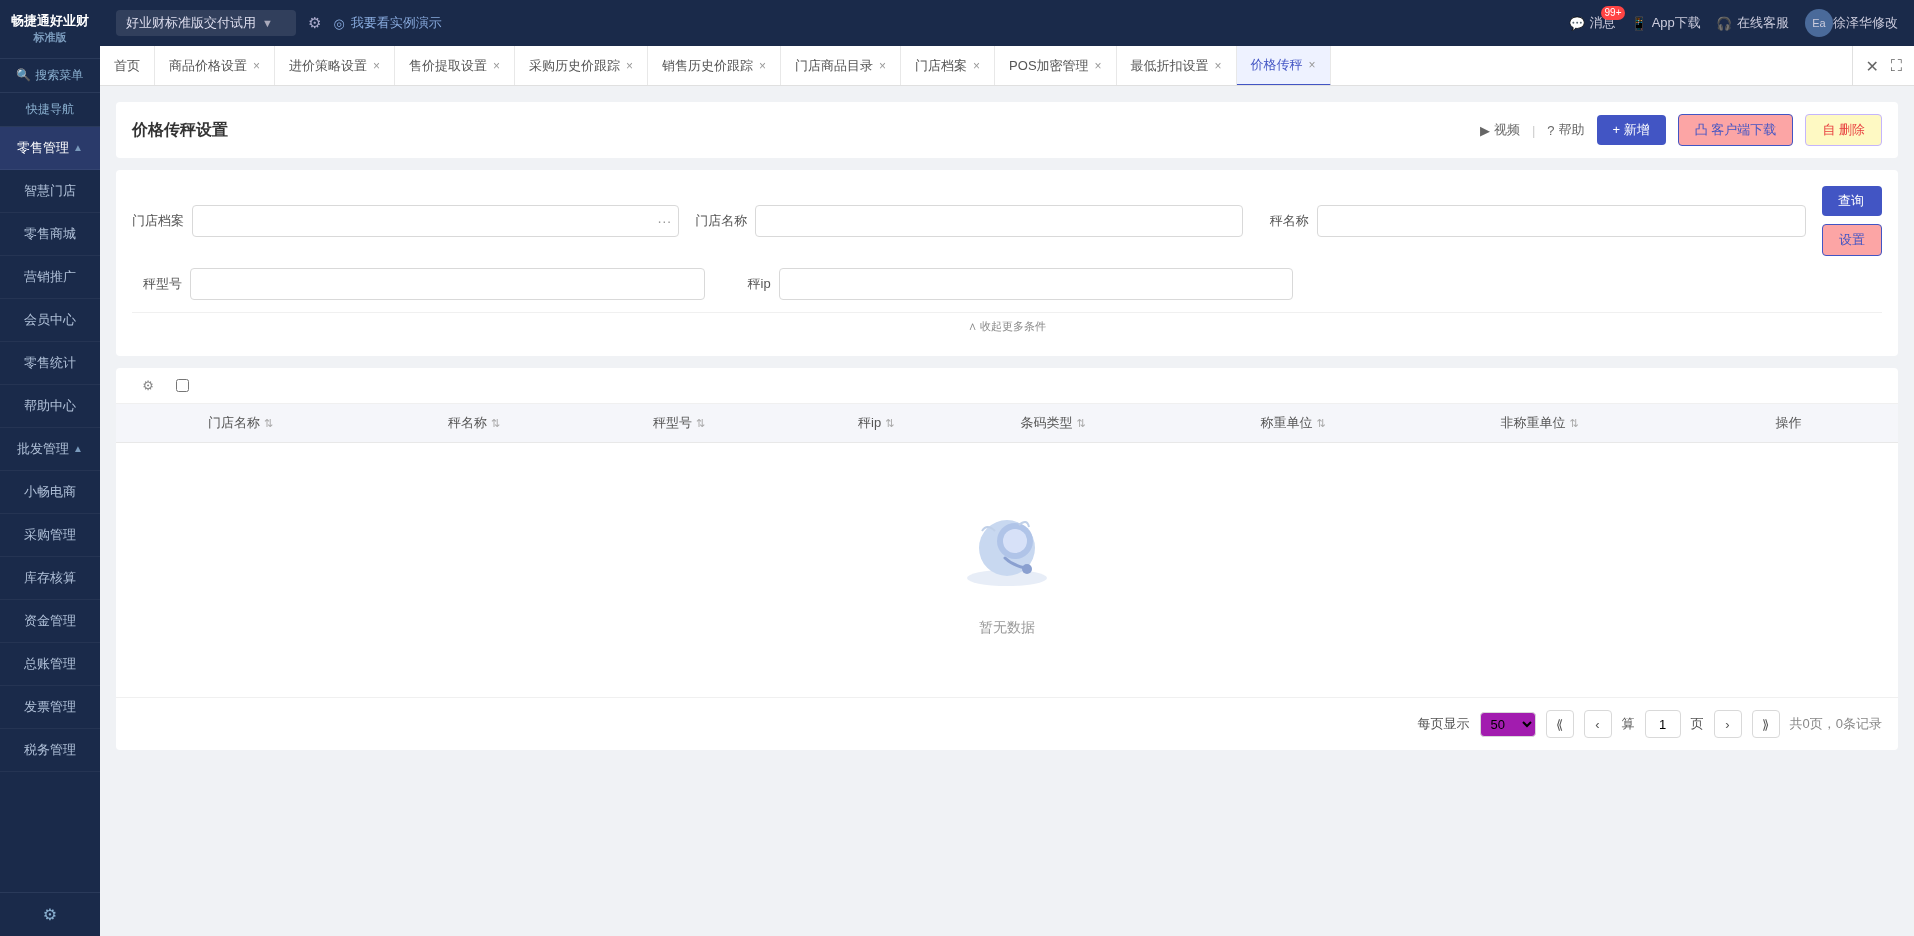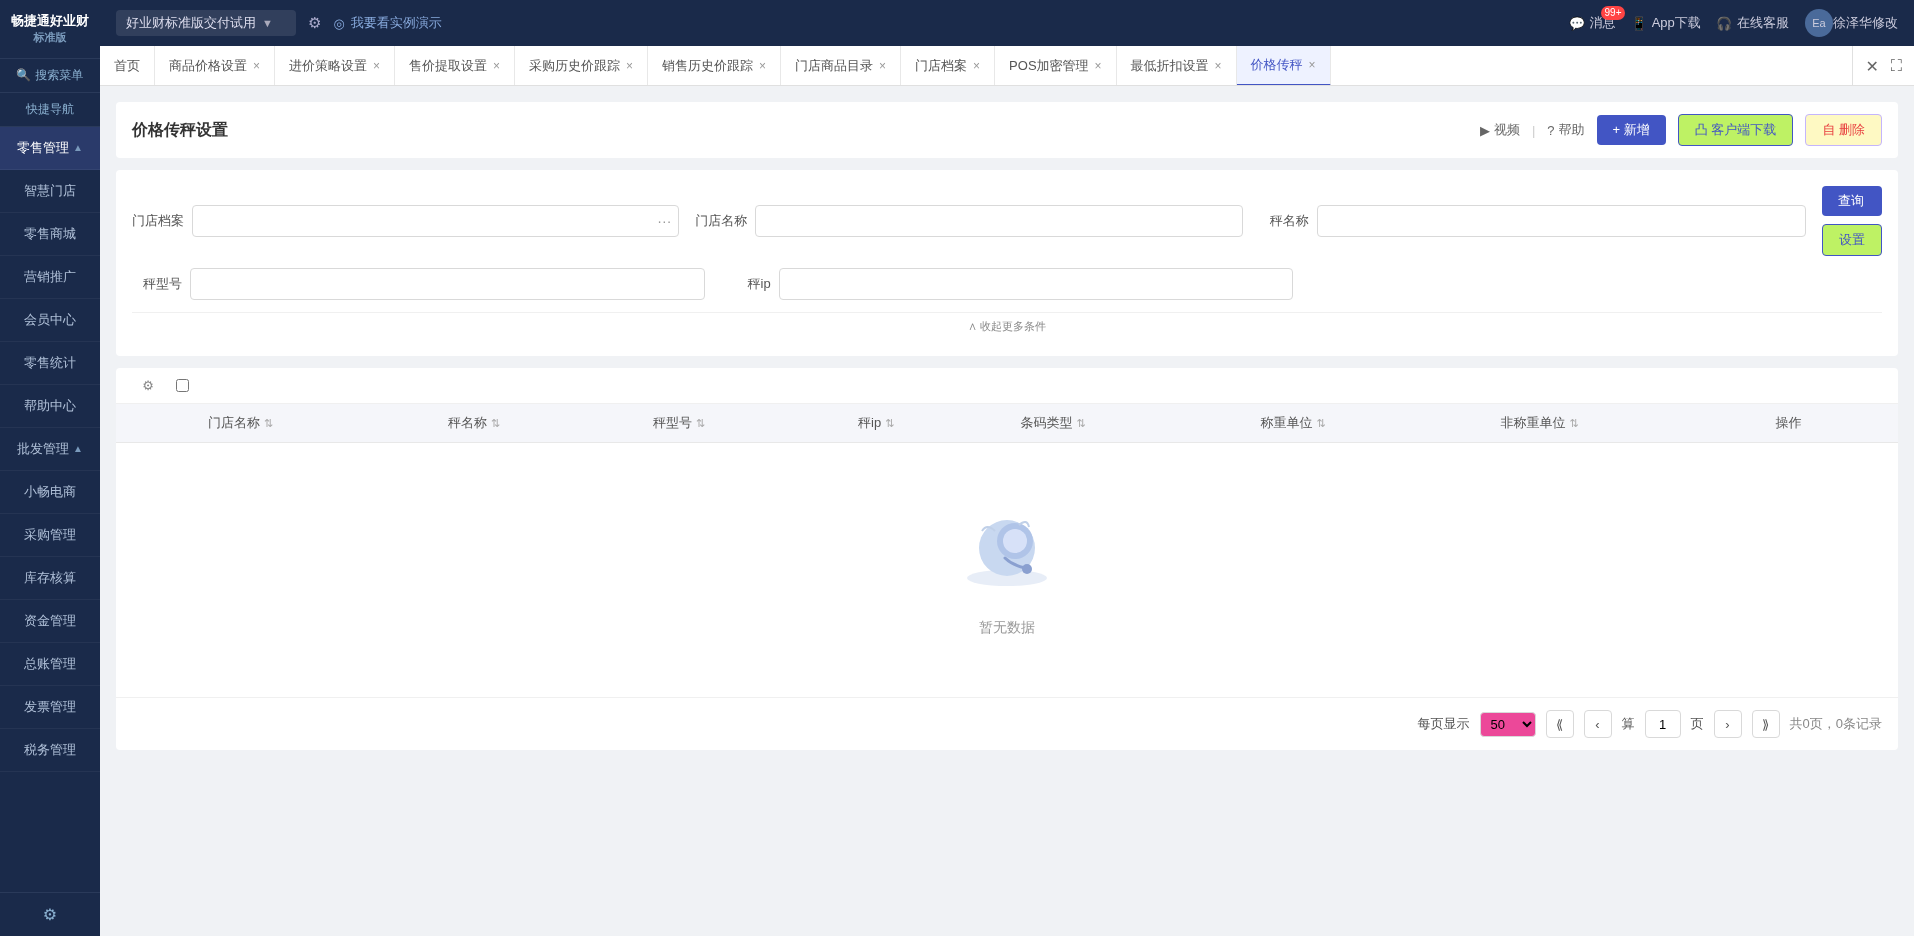--- a/index.html
+++ b/index.html
@@ -104,21 +104,21 @@
     }
     .page-title { font-size: 16px; font-weight: bold; color: #333; }
     .page-actions { display: flex; align-items: center; gap: 12px; }
     .page-action-link { color: #666; font-size: 13px; cursor: pointer; display: flex; align-items: center; gap: 4px; }
     .page-action-sep { color: #ccc; }
     .btn {
       display: inline-flex; align-items: center; gap: 4px; padding: 6px 16px;
       border-radius: 4px; cursor: pointer; font-size: 13px; border: none; font-family: inherit;
     }
     .btn-primary { background: #4255c4; color: #fff; }
-    .btn-outline { background: #bef264; color: #4255c4; border: 1px solid #4255c4; }
+    .btn-outline { background: #fca5a5; color: #4255c4; border: 1px solid #4255c4; }
     .btn-danger { background: #fef9c3; color: #e84040; border: 1px solid #c4b5fd; }
 
     
     .filter-section {
       background: #fff; border-radius: 4px; padding: 16px;
       margin-bottom: 12px;
     }
     .filter-row { display: flex; align-items: center; gap: 16px; margin-bottom: 12px; }
     .filter-field { display: flex; align-items: center; gap: 8px; flex: 1; }
     .filter-label { color: #555; font-size: 13px; white-space: nowrap; min-width: 50px; text-align: right; }
@@ -166,21 +166,21 @@
     .empty-text { font-size: 14px; color: #999; }
 
     
     .pagination {
       display: flex; align-items: center; justify-content: flex-end;
       padding: 12px 16px; gap: 10px; border-top: 1px solid #f0f0f0;
       font-size: 13px; color: #555;
     }
     .page-size-select {
       border: 1px solid #d9d9d9; border-radius: 4px; padding: 3px 6px;
-      font-size: 13px; background: #ec4899; cursor: pointer;
+      font-size: 13px; background: #a21caf; cursor: pointer;
     }
     .page-btn {
       width: 28px; height: 28px; border: 1px solid #d9d9d9; border-radius: 4px;
       background: #fff; cursor: pointer; display: flex; align-items: center;
       justify-content: center; color: #555; font-size: 13px;
     }
     .page-btn:disabled { color: #ccc; cursor: not-allowed; border-color: #e8e8e8; }
     .page-input {
       width: 36px; border: 1px solid #d9d9d9; border-radius: 4px; padding: 3px 6px;
       text-align: center; font-size: 13px; height: 28px;

